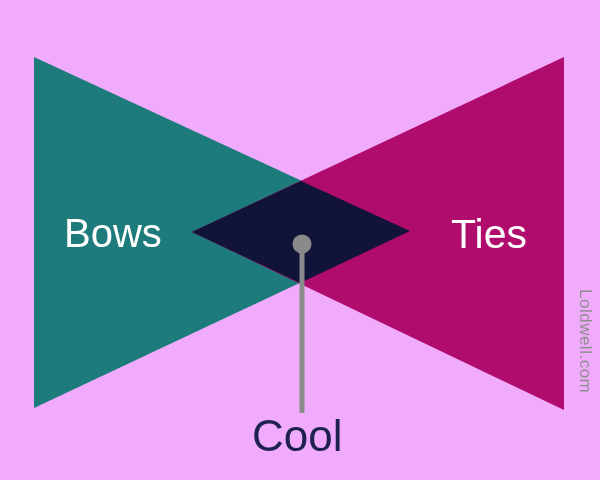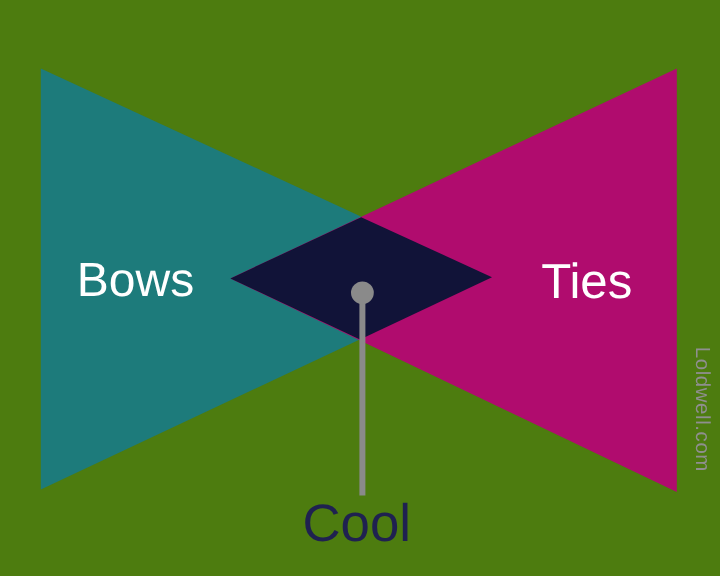--- a/index.html
+++ b/index.html
@@ -4,21 +4,21 @@
 <style>
   html, body {
     margin: 0;
     padding: 0;
     background: #ffffff;
   }
   .canvas {
     position: relative;
     width: 600px;
     height: 480px;
-    background: #4d7c0f;
+    background: #f0abfc;
     overflow: hidden;
   }
   svg {
     display: block;
     width: 600px;
     height: 480px;
   }
   .set-label {
     font-family: "Liberation Sans", "DejaVu Sans", sans-serif;
     font-weight: 400;

